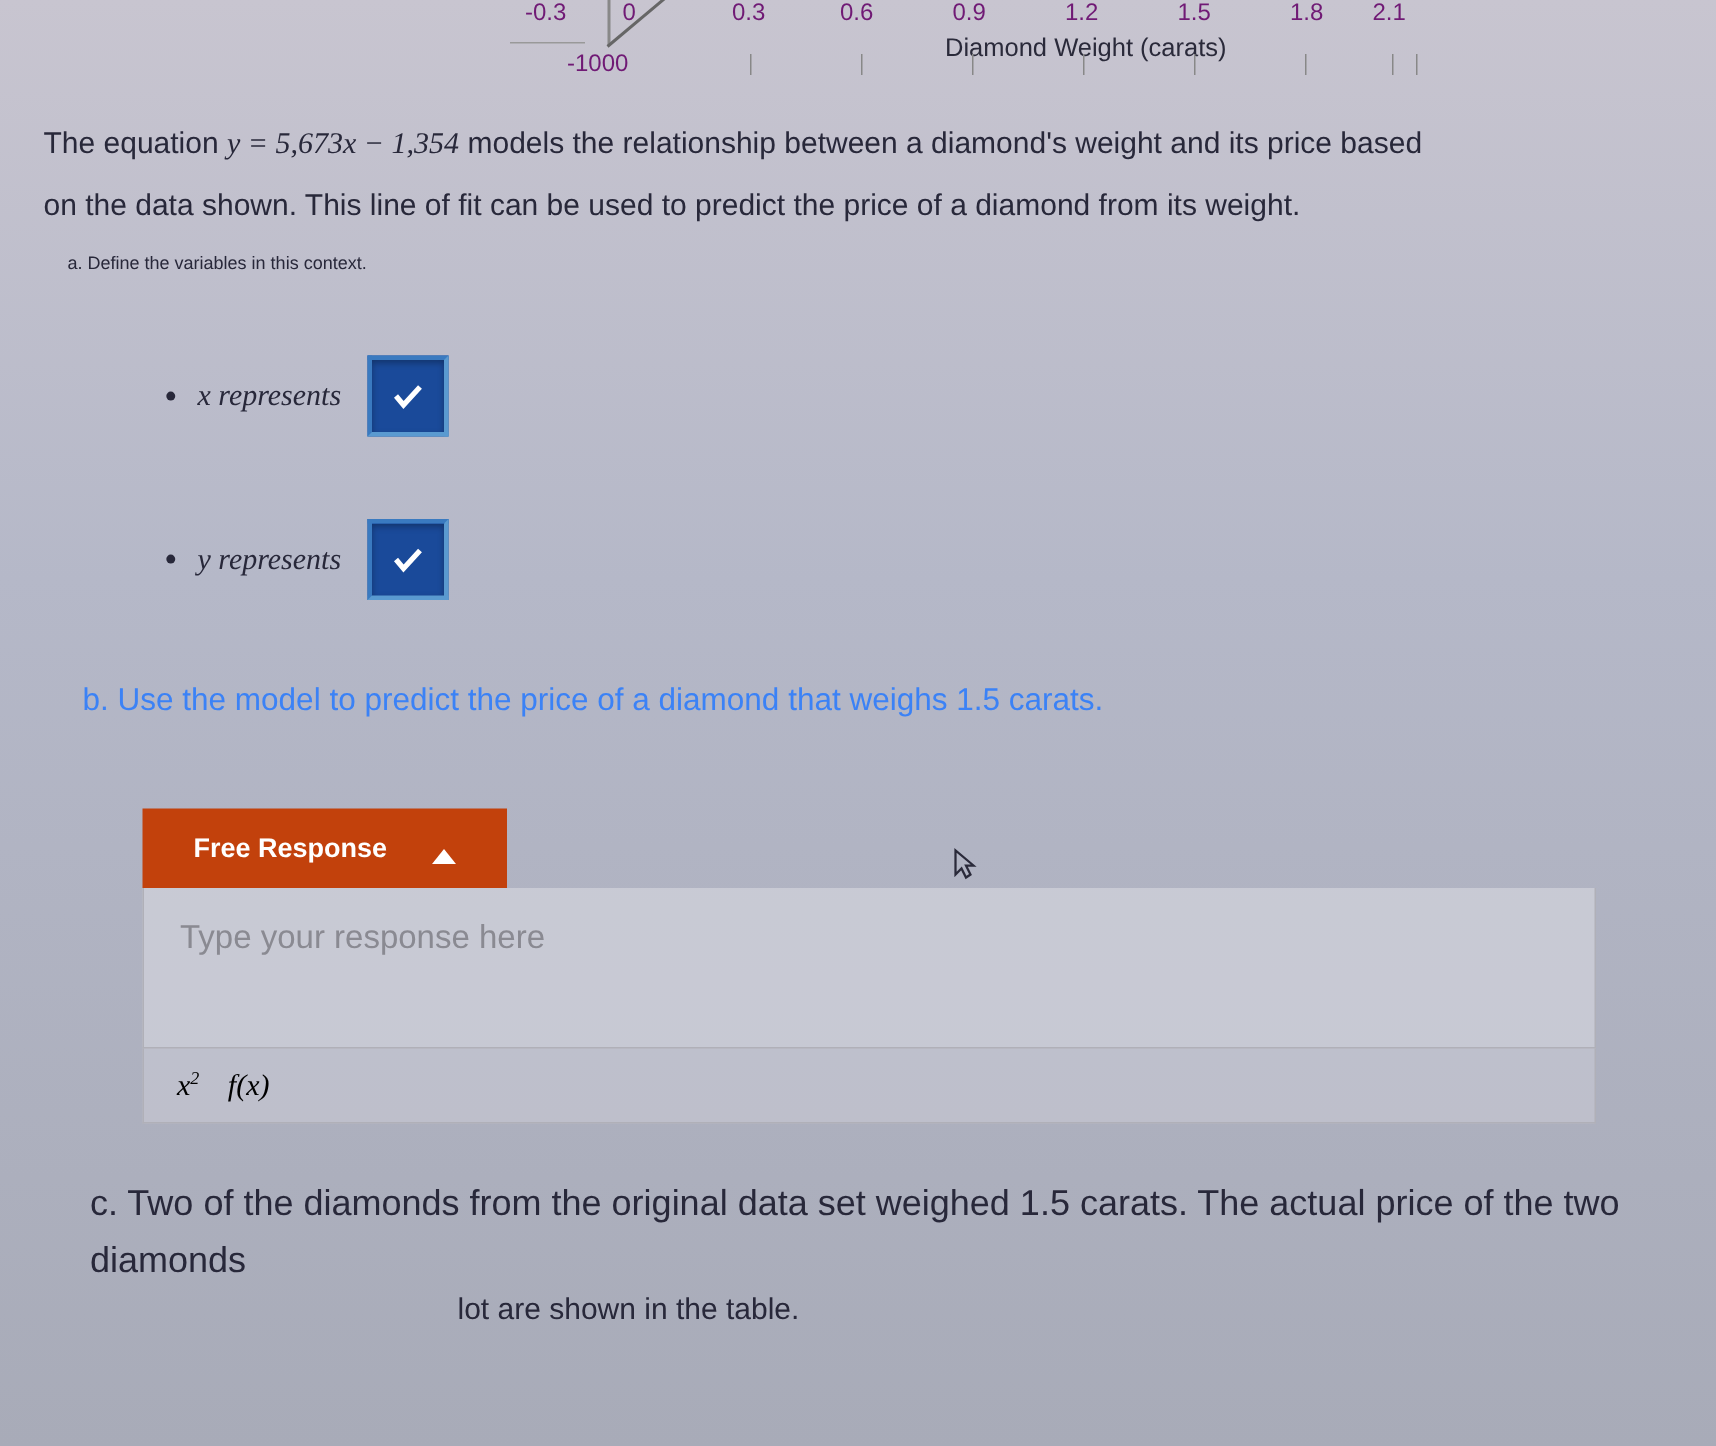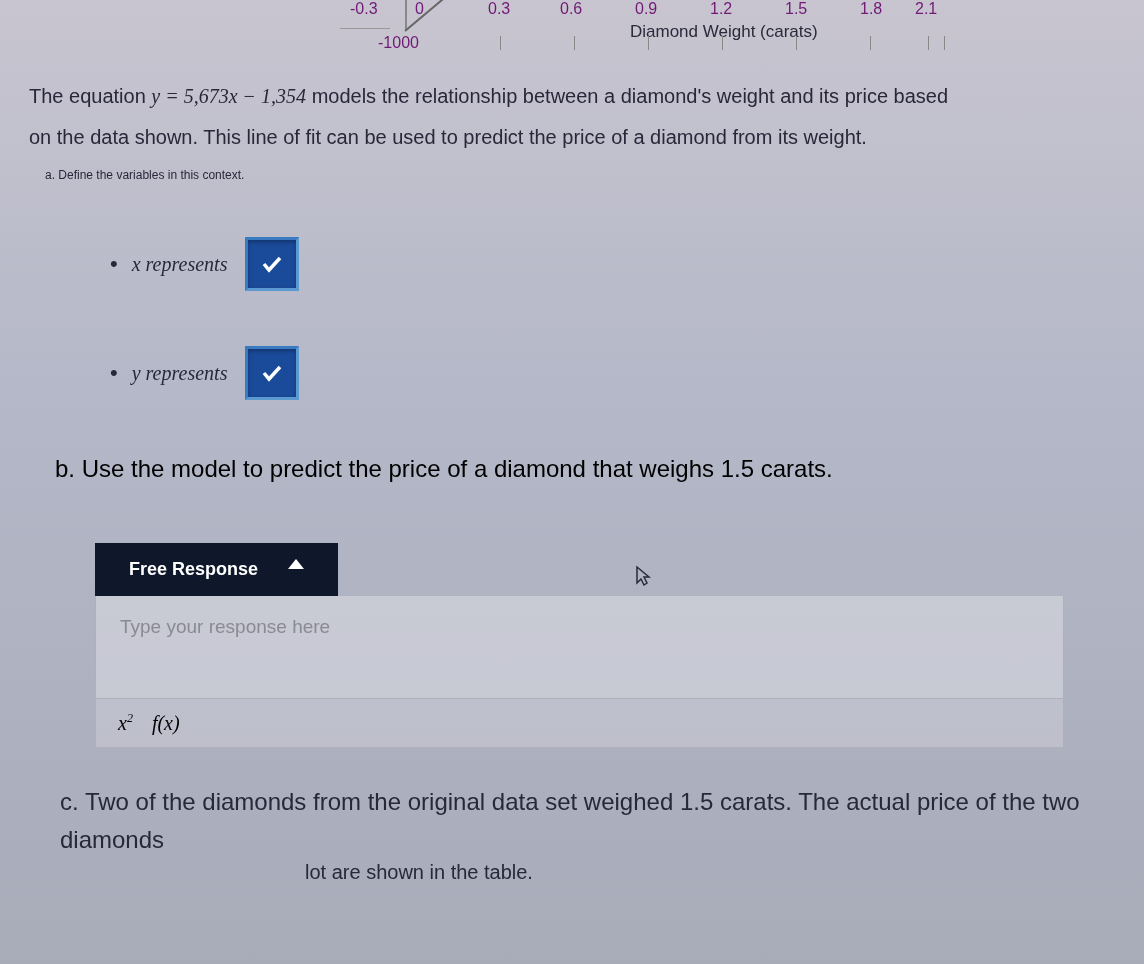--- a/index.html
+++ b/index.html
@@ -106,52 +106,52 @@
       box-shadow: inset 0 2px 4px rgba(0,0,0,0.3);
     }
     .check-box svg {
       width: 24px;
       height: 24px;
       stroke: #fff;
       stroke-width: 3.5;
       fill: none;
     }
     .question-b {
-      font-size: 24px;
+      font-size: 21px;
       margin: 40px 0 60px 30px;
-      color: #000000;
+      color: #3b82f6;
     }
     .free-response-wrap {
       margin: 0 50px 0 70px;
     }
     .free-response-header {
       display: inline-flex;
-      align-items: flex-start;
-      background: #0f172a;
+      align-items: flex-end;
+      background: #c2410c;
       color: #fff;
       padding: 16px 34px;
       font-size: 18px;
       font-weight: bold;
       gap: 30px;
     }
     .caret-up {
       width: 0;
       height: 0;
       border-left: 8px solid transparent;
       border-right: 8px solid transparent;
       border-bottom: 10px solid #fff;
     }
     .response-input {
       width: 100%;
       box-sizing: border-box;
       border: 1px solid #b0b0b8;
       border-top: none;
       padding: 20px 24px 60px 24px;
       background: rgba(220,220,228,0.55);
-      font-size: 19px;
+      font-size: 22px;
       color: #7a7a85;
       font-family: inherit;
     }
     .response-input::placeholder {
       color: #8a8a92;
     }
     .toolbar {
       border: 1px solid #b0b0b8;
       border-top: none;
       padding: 12px 22px;

